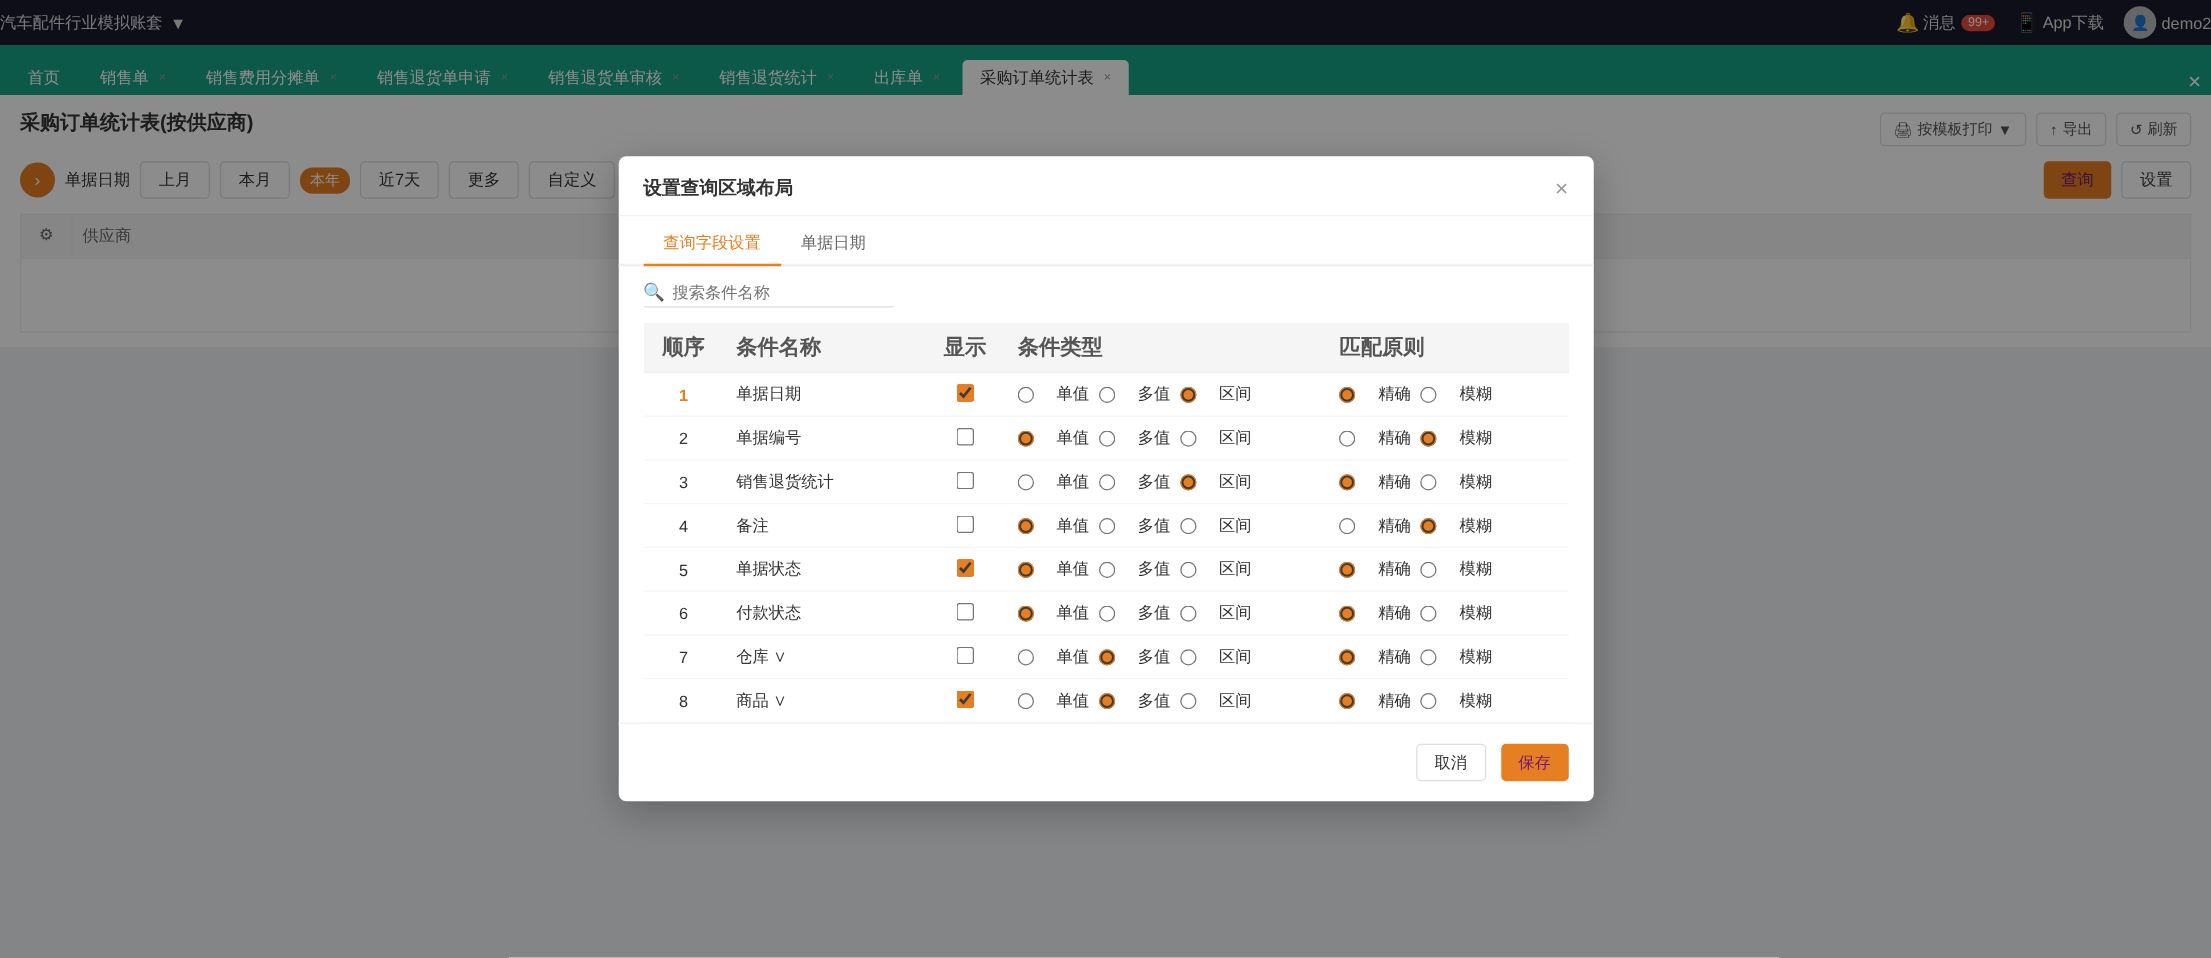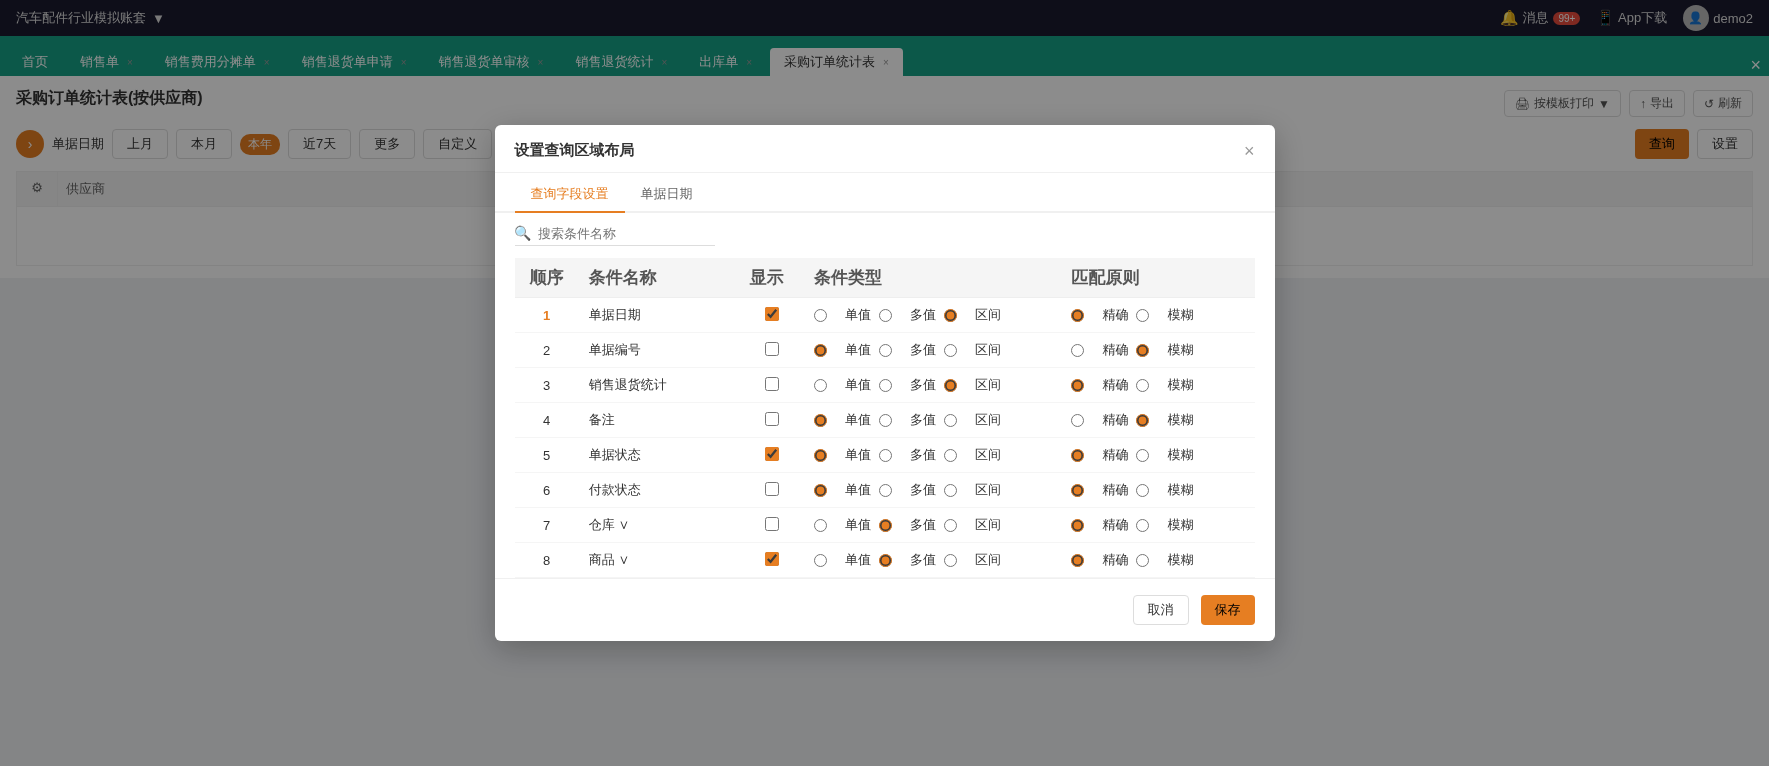--- a/index.html
+++ b/index.html
@@ -5,21 +5,21 @@
     * { box-sizing: border-box; margin: 0; padding: 0; }
     body { font-family: 'Microsoft YaHei', Arial, sans-serif; font-size: 13px; background: #f0f2f5; overflow: hidden; }
 
     
     .top-bar {
       background: #1a1a2e;
       height: 36px;
       display: flex;
       align-items: center;
       justify-content: space-between;
-      padding: 0 16px;
+      padding: 0 0;
       color: #ccc;
     }
     .top-bar-left { font-size: 13px; color: #ddd; display: flex; align-items: center; gap: 6px; }
     .top-bar-right { display: flex; align-items: center; gap: 16px; font-size: 13px; color: #ddd; }
     .badge-red {
       background: #e74c3c;
       color: white;
       border-radius: 8px;
       padding: 1px 5px;
       font-size: 10px;
@@ -46,21 +46,21 @@
       display: flex;
       align-items: center;
       gap: 4px;
     }
     .nav-tab.active { background: white; color: #333; }
     .nav-tab .close-x { font-size: 10px; color: #999; margin-left: 4px; }
     .page-title { font-size: 16px; font-weight: bold; color: #333; margin-bottom: 10px; }
 
     
     .toolbar { display: flex; align-items: center; gap: 8px; margin-bottom: 12px; flex-wrap: wrap; }
-    .btn-orange { background: #e67e22; color: #000000; border: none; padding: 5px 14px; border-radius: 4px; cursor: pointer; font-size: 13px; }
+    .btn-orange { background: #e67e22; color: #701a75; border: none; padding: 5px 14px; border-radius: 4px; cursor: pointer; font-size: 13px; }
     .btn-white { background: white; color: #333; border: 1px solid #ddd; padding: 5px 14px; border-radius: 4px; cursor: pointer; font-size: 13px; }
     .date-tag { background: #e67e22; color: white; border-radius: 10px; padding: 2px 8px; font-size: 12px; }
     .date-label { font-size: 12px; color: #666; }
 
     
     .overlay {
       position: fixed; top: 0; left: 0; right: 0; bottom: 0;
       background: rgba(0,0,0,0.45);
       z-index: 100;
       display: flex;
@@ -268,21 +268,21 @@
         <input type="text" class="search-input" placeholder="搜索条件名称" style="">
       </div>
     </div>
 
     <div class="modal-table">
       <table>
         <thead>
           <tr>
             <th style="width:60px; text-align:center;">顺序</th>
             <th style="width:150px;">条件名称</th>
-            <th style="width:60px; text-align:left;">显示</th>
+            <th style="width:60px; text-align:center;">显示</th>
             <th style="width:240px;">条件类型</th>
             <th style="width:180px;">匹配原则</th>
           </tr>
         </thead>
         <tbody id="modal-tbody">
         <tr>
               <td style="text-align: center;"><span style="color:#e67e22; font-weight:600;">1</span></td>
               <td>单据日期</td>
               <td style="text-align: center;"><input type="checkbox" checked="" style=""></td>
               <td>

